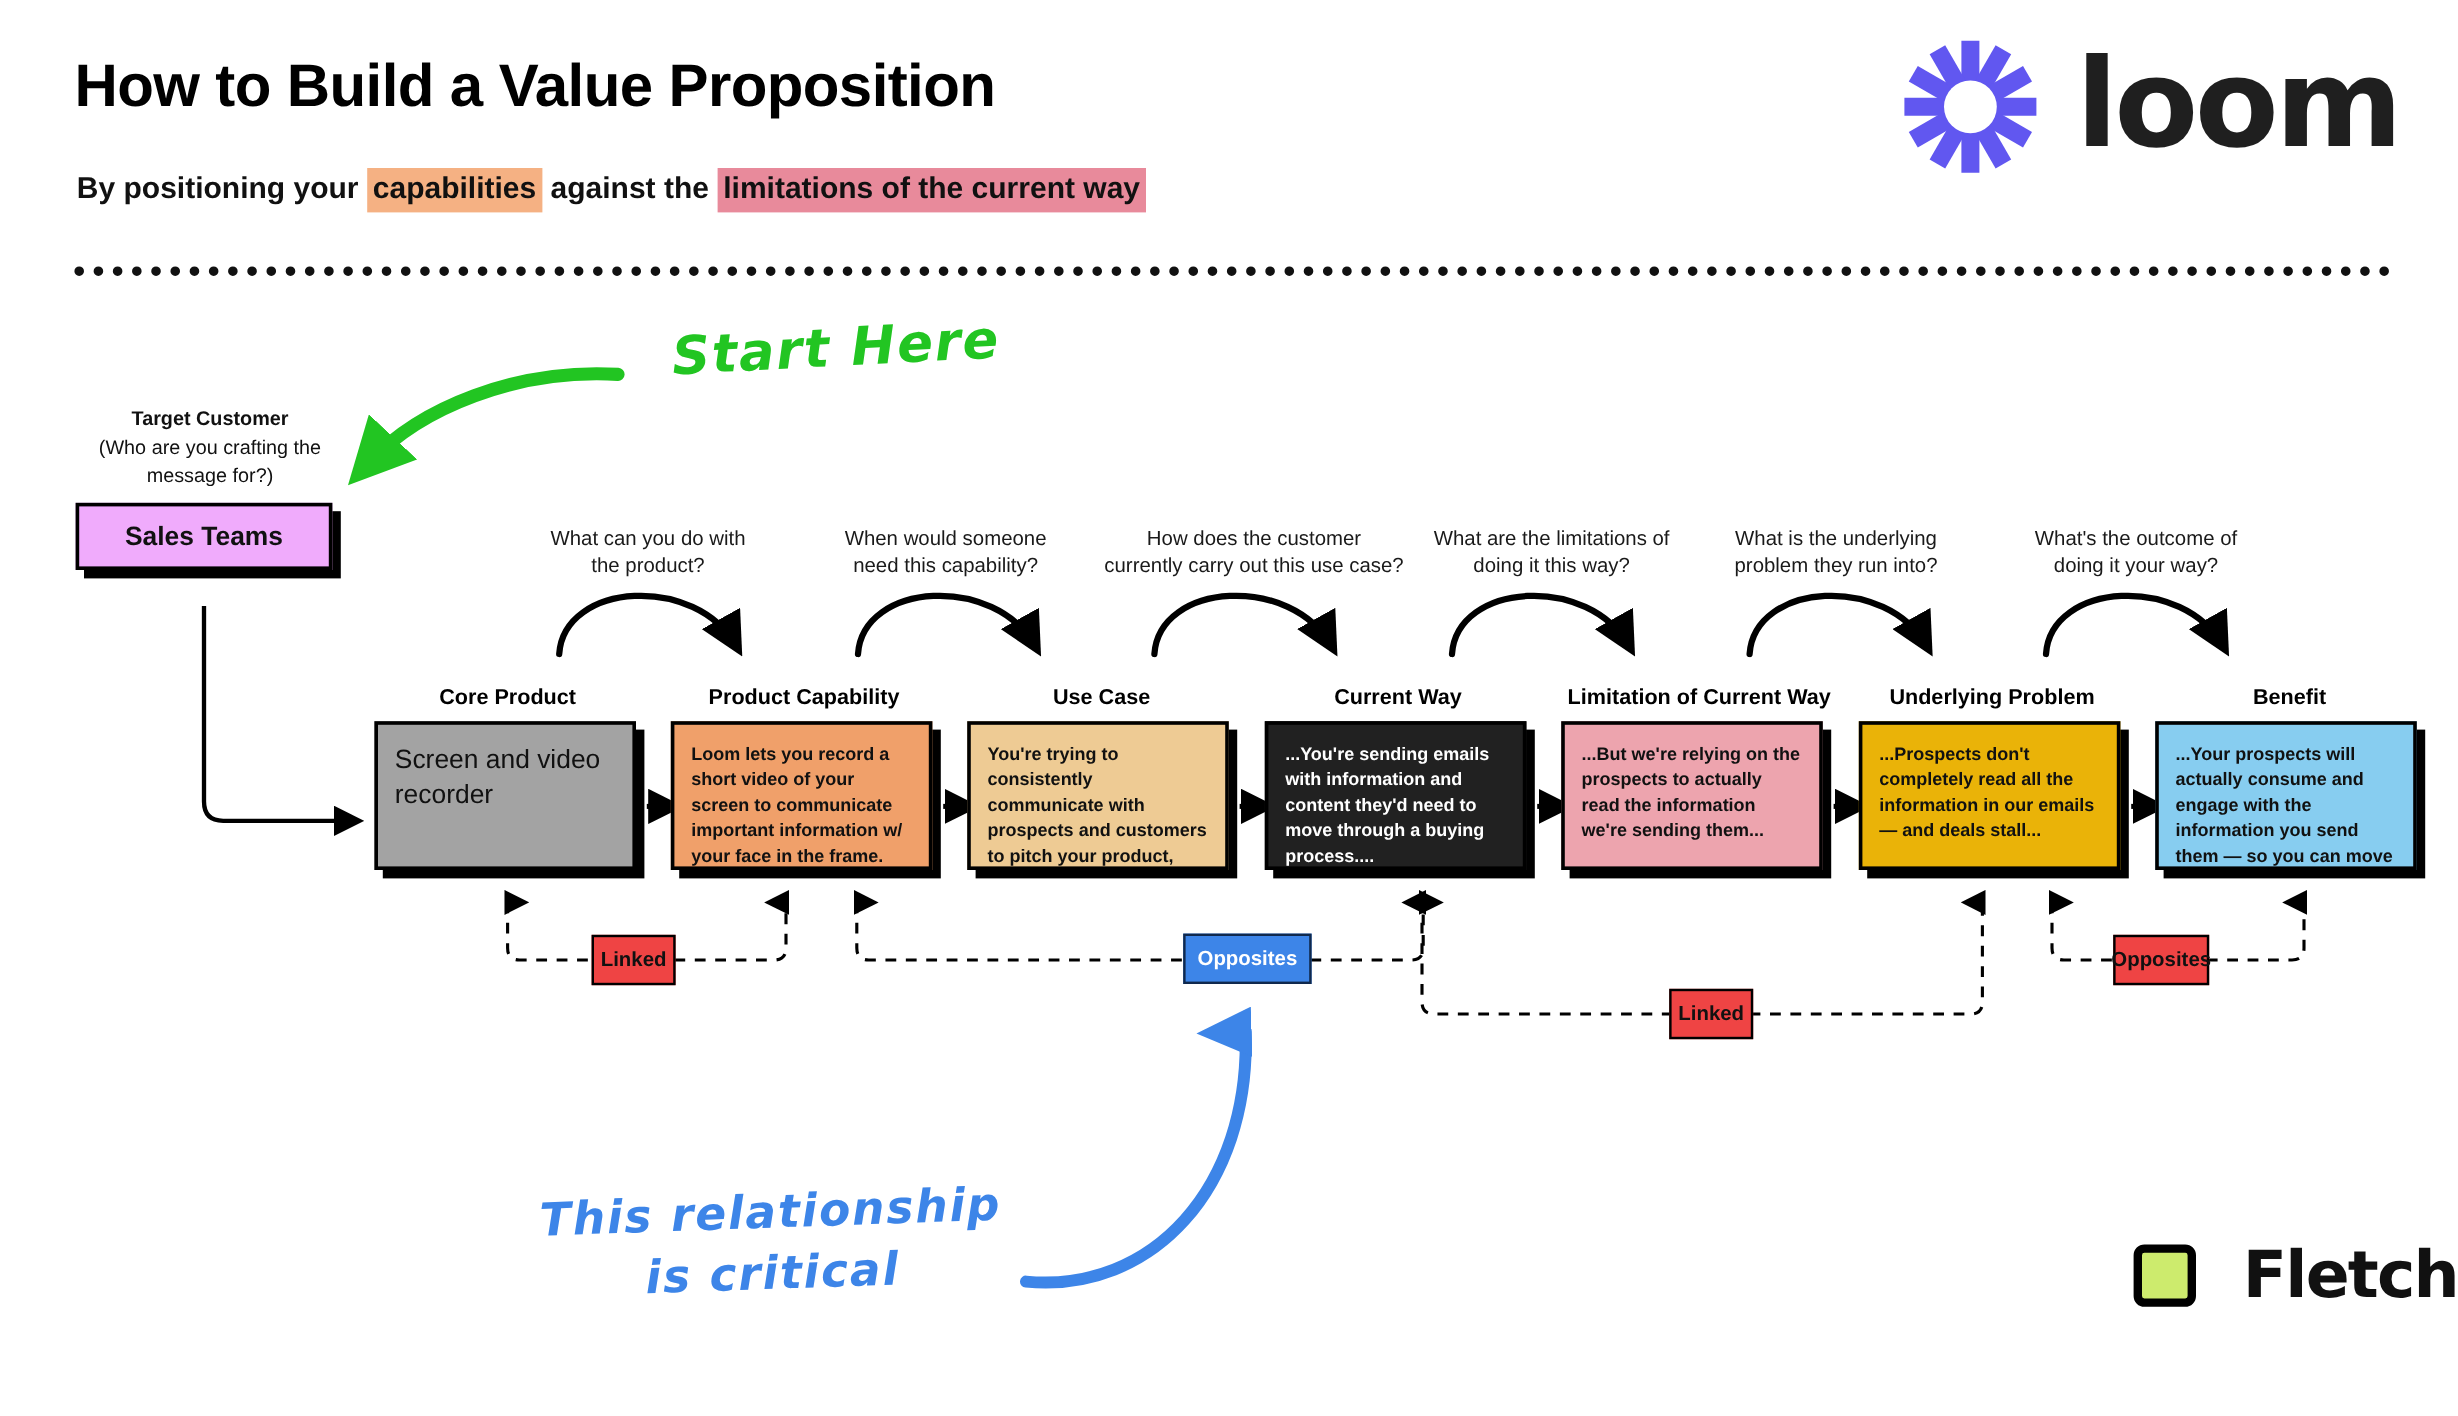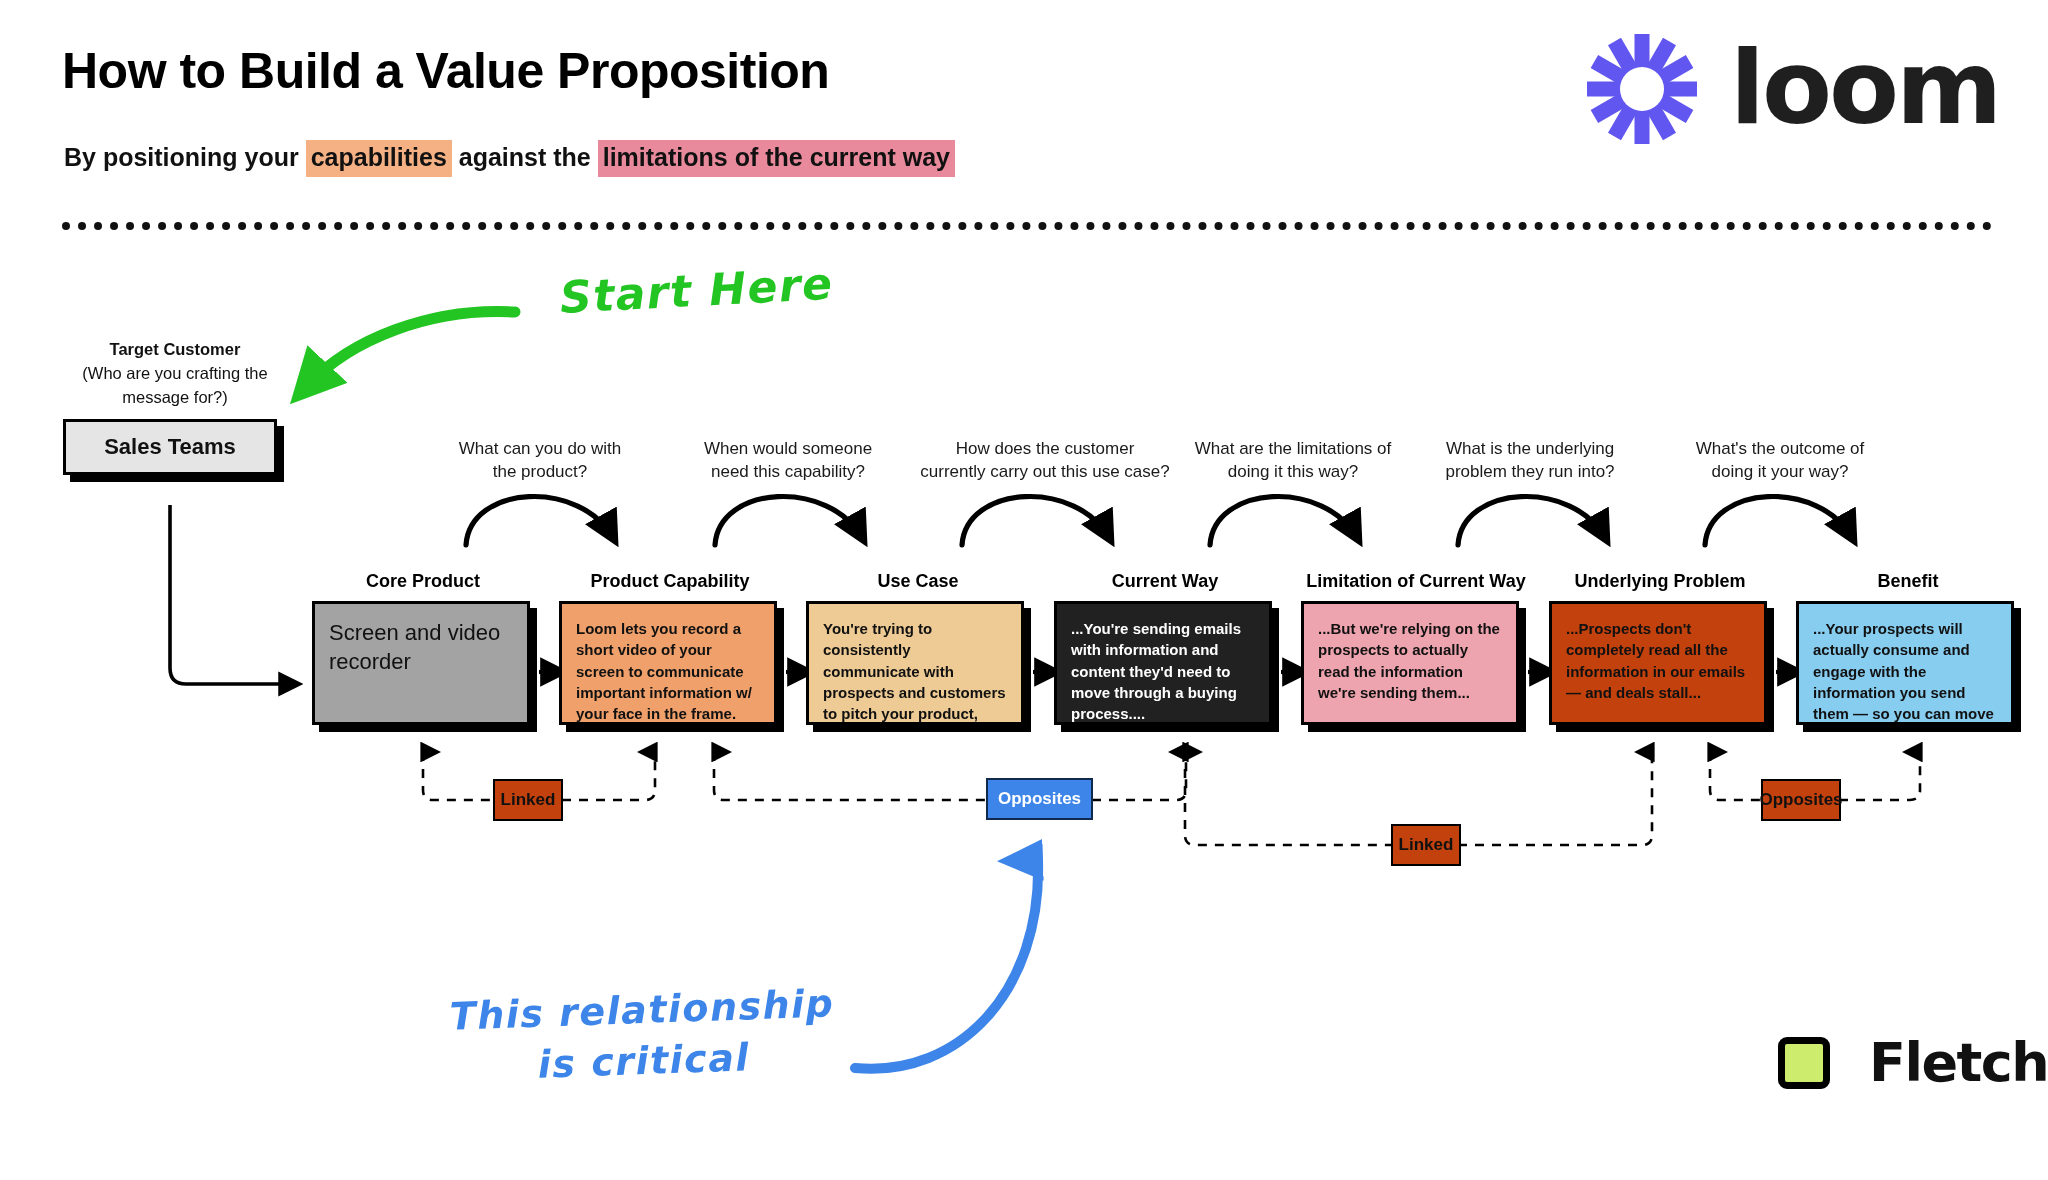--- a/index.html
+++ b/index.html
@@ -53,21 +53,21 @@
   #target-caption .strong { font-weight: 700; }
 
   .hardbox {
     position: absolute;
     border: 3px solid #000;
     box-shadow: 7px 7px 0 #000;
     background: #fff;
   }
   #sales-teams-box {
     left: 63px; top: 419px; width: 214px; height: 56px;
-    background: #e5e5e5;
+    background: #f0abfc;
     display: flex; align-items: center; justify-content: center; text-align: right;
   }
   #sales-teams-box span { font-size: 22px; font-weight: 700; color: #111; }
 
   
   .stage-question {
     position: absolute; top: 438px; width: 250px;
     text-align: center; font-size: 17px; line-height: 1.35; color: #1a1a1a;
   }
   .stage-label {
@@ -85,21 +85,21 @@
   .node-box .body { font-size: 15px; font-weight: 700; line-height: 1.42; color: #111; }
   .node-box.big .body { font-size: 22px; font-weight: 400; line-height: 1.32; }
   .node-box.dark .body { color: #fff; }
   .node-box.dark { background: #212121; }
 
   
   #overlay { position: absolute; left: 0; top: 0; width: 2048px; height: 1180px; pointer-events: none; }
 
   
   .rel-chip {
-    position: absolute; border: 2.5px solid #000; background: #c2410c;
+    position: absolute; border: 2.5px solid #000; background: #ef4444;
     font-size: 17px; font-weight: 700; color: #111;
     display: flex; align-items: center; justify-content: center;
     height: 42px;
   }
   .rel-chip.blue { background: #3d85e8; color: #fff; border-color: #10294d; }
 
   
   .handwriting {
     position: absolute; font-family: "DejaVu Sans", sans-serif;
     font-weight: 700; font-style: italic;
@@ -267,21 +267,21 @@
   </div>
 
   <div class="node-box" style="left:1301px; width:218px; background:#eda4ae">
     <div class="body" style="color: rgb(17, 17, 17);">...But we're relying on the prospects to actually read the information we're sending them...</div>
   </div>
 
   <div class="node-box dark" style="left:1054px; width:218px">
     <div class="body" style="color: rgb(255, 255, 255);">...You're sending emails with information and content they'd need to move through a buying process....</div>
   </div>
 
-  <div class="node-box" style="left:1549px; width:218px; background:#c2410c">
+  <div class="node-box" style="left:1549px; width:218px; background:#eab308">
     <div class="body" style="color: rgb(17, 17, 17);">...Prospects don't completely read all the information in our emails — and deals stall...</div>
   </div>
 
   <div class="node-box" style="left:1796px; width:218px; background:#87cdf0">
     <div class="body" style="color: rgb(17, 17, 17);">...Your prospects will actually consume and engage with the information you send them — so you can move a deal forward..</div>
   </div>
 
   <div class="rel-chip" style="left:493px; top:779px; width:70px">Linked</div>
 
   <div class="rel-chip blue" style="left:986px; top:778px; width:107px">Opposites</div>

